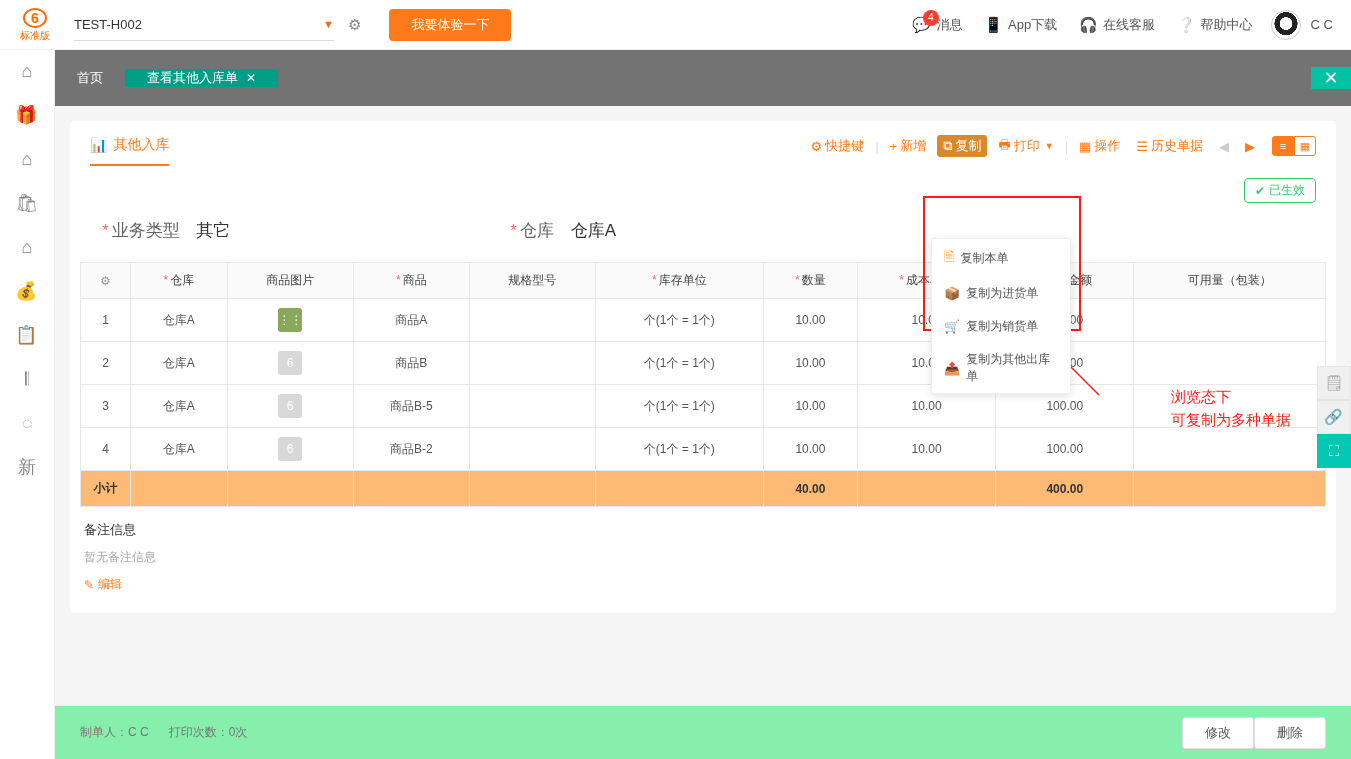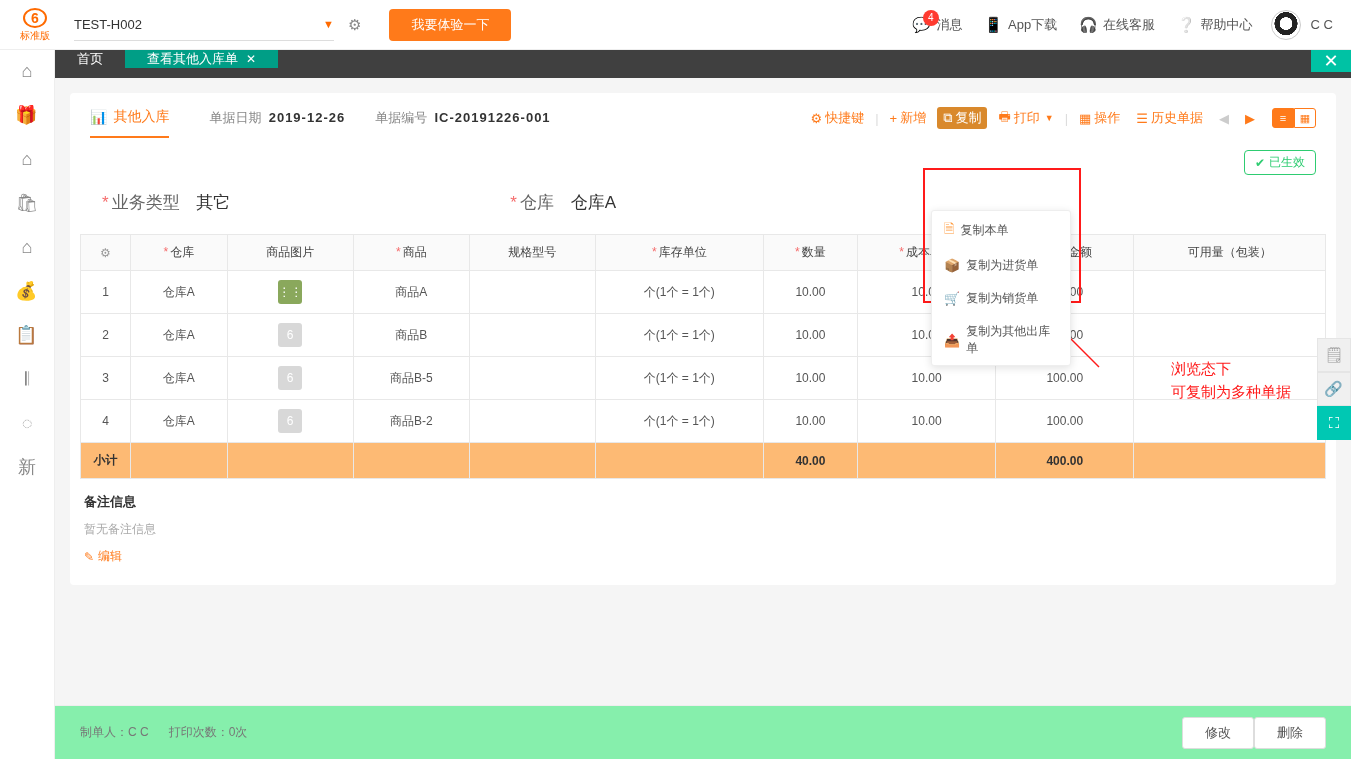--- a/index.html
+++ b/index.html
@@ -23,21 +23,21 @@
 .username { margin-left:10px; color:#555;}
 
 
 .body-row { display:flex; flex:1; min-height:0; }
 .left-nav { width:55px; background:#fff; border-right:1px solid #eee; display:flex; flex-direction:column; align-items:center; padding-top:10px; gap:22px;}
 .left-nav .nav-ico { width:22px; height:22px; color:#888; font-size:18px; display:flex; align-items:center; justify-content:center;}
 
 .main-col { flex:1; display:flex; flex-direction:column; min-width:0;}
 
 
-.tabs { height:28px; background:#404040; display:flex; align-items:flex-start; }
+.tabs { height:56px; background:#737373; display:flex; align-items:center; }
 .tab { padding:0 22px; display:flex; align-items:center; color:#fff; font-size:13px; cursor:pointer;}
 .tab.active { background:#009e86; }
 .tab .close-x { margin-left:8px; font-size:12px;}
 .tab-close-right { margin-left:auto; width:40px; display:flex; align-items:center; justify-content:center; color:#fff; background:#00c2a4; font-size:18px;}
 
 
 .content { flex:1; padding:15px 15px 0 15px; overflow:auto; position:relative;}
 .card { background:#fff; border-radius:4px; padding-bottom:20px;}
 .card-head { display:flex; align-items:center; padding:12px 20px 8px 20px; position:relative; border-bottom:1px solid transparent;}
 .doc-title { display:flex; align-items:center; color:#ff7a1a; font-size:14px; border-bottom:2px solid #ff7a1a; padding-bottom:10px; margin-bottom:-10px;}
@@ -72,21 +72,21 @@
 td.num, th.num { text-align:center; width:50px;}
 .gear-cell { text-align:center; color:#999;}
 .img-cell { text-align:center;}
 .img-box { width:24px; height:24px; display:inline-flex; align-items:center; justify-content:center; border-radius:3px; color:#fff; font-size:12px;}
 .img-green { background:#8aa85c;}
 .img-grey { background:#d8d8d8;}
 tr.subtotal td { background:#fdba74; font-weight:bold; color:#333;}
 tr.subtotal td:first-child { text-align:center;}
 
 .remark-sec { padding:14px 14px 0 14px;}
-.remark-title { font-size:13px; color:#333; margin-bottom:10px; font-weight:bold;}
+.remark-title { font-size:13px; color:#333; margin-bottom:10px; font-weight:normal;}
 .remark-empty { color:#aaa; font-size:12px;}
 .edit-link { color:#ff7a1a; font-size:12px; margin-top:10px; display:inline-flex; align-items:center; gap:4px; cursor:pointer;}
 
 
 .footer { height:54px; background:#86efac; border-top:1px solid #eee; display:flex; align-items:center; padding:0 25px;}
 .footer-info { color:#777; font-size:12px; display:flex; gap:20px;}
 .footer-btns { margin-left:auto; display:flex; }
 .fbtn { border:1px solid #ddd; background:#fff; height:32px; padding:0 22px; border-radius:3px; font-size:13px; color:#555; cursor:pointer;}
 
 
@@ -167,24 +167,20 @@
         </div>
         <div class="tab-close-right">✕</div>
       </div>
 
       <div class="content">
         <div class="card">
           <div class="card-head">
             <div class="doc-title">
               <span class="ico">📊</span>
               <span>其他入库</span>
-            </div>
-            <div class="meta">
-              <span><span>单据日期</span>&nbsp;&nbsp;<strong>2019-12-26</strong></span>
-              <span><span>单据编号</span>&nbsp;&nbsp;<strong>IC-20191226-001</strong></span>
             </div>
             <div class="toolbar">
               <span class="tb-item orange">
                   <span>⚙</span>
                   <span>快捷键</span>
                 </span>
               <span class="tb-sep">|</span>
               <span class="tb-item orange">
                   <span>+</span>
                   <span>新增</span>

